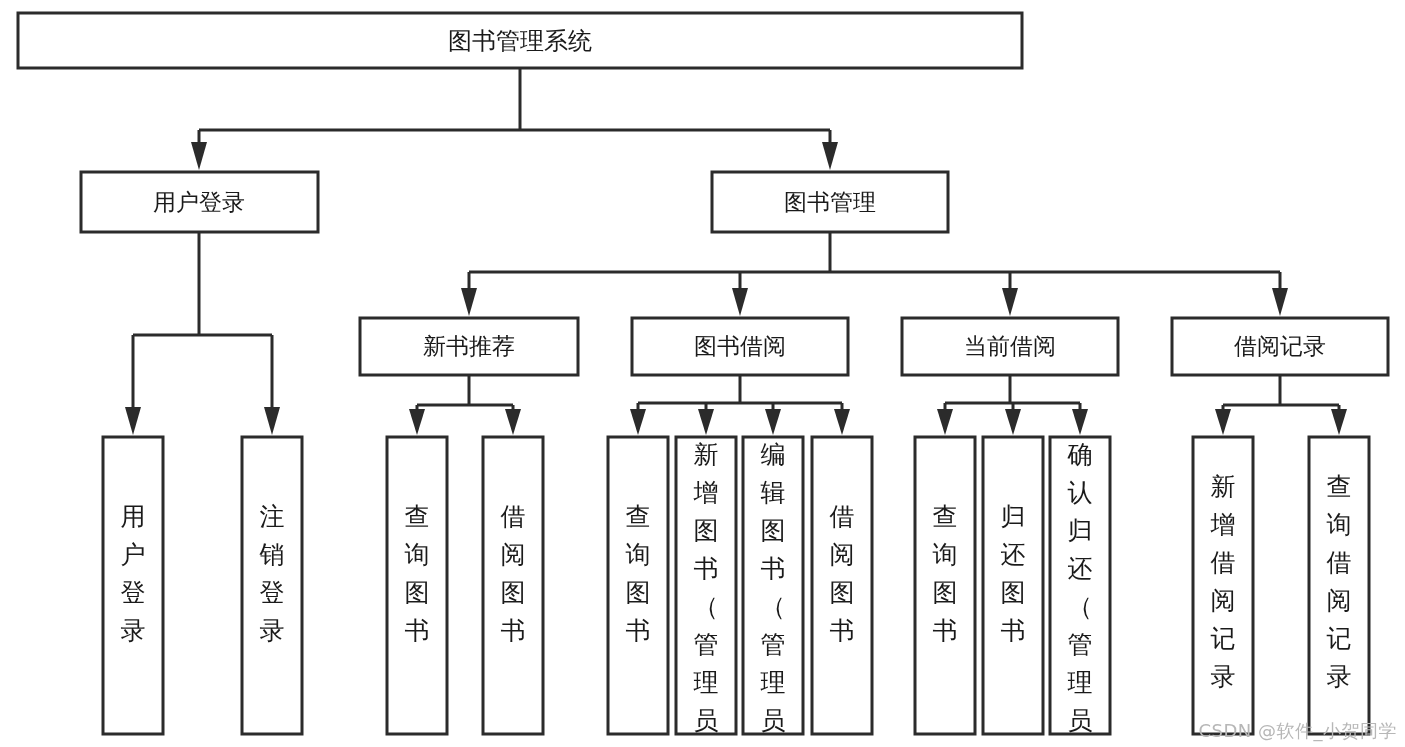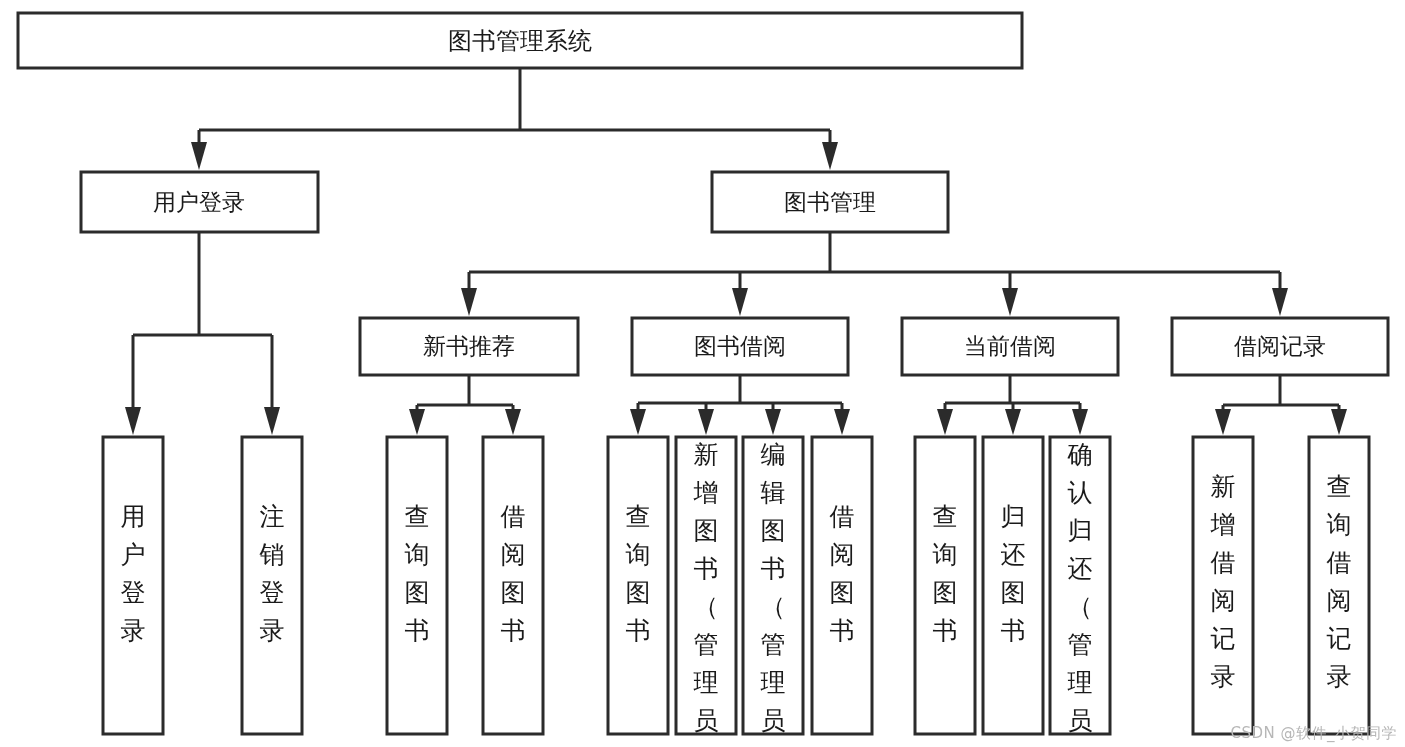--- a/index.html
+++ b/index.html
@@ -47,21 +47,21 @@
   }
   .arrow-head {
     fill: #2b2b2b;
     stroke: none;
   }
   .watermark {
     position: absolute;
     right: 8px;
     bottom: 4px;
     font-family: "DejaVu Sans", "Liberation Sans", sans-serif;
-    font-size: 15px;
+    font-size: 18px;
     color: #b7b7b7;
     white-space: nowrap;
     letter-spacing: 0.5px;
   }
 </style>
 </head>
 <body>
 
 <svg id="diagram" viewBox="0 0 1405 747">
 

